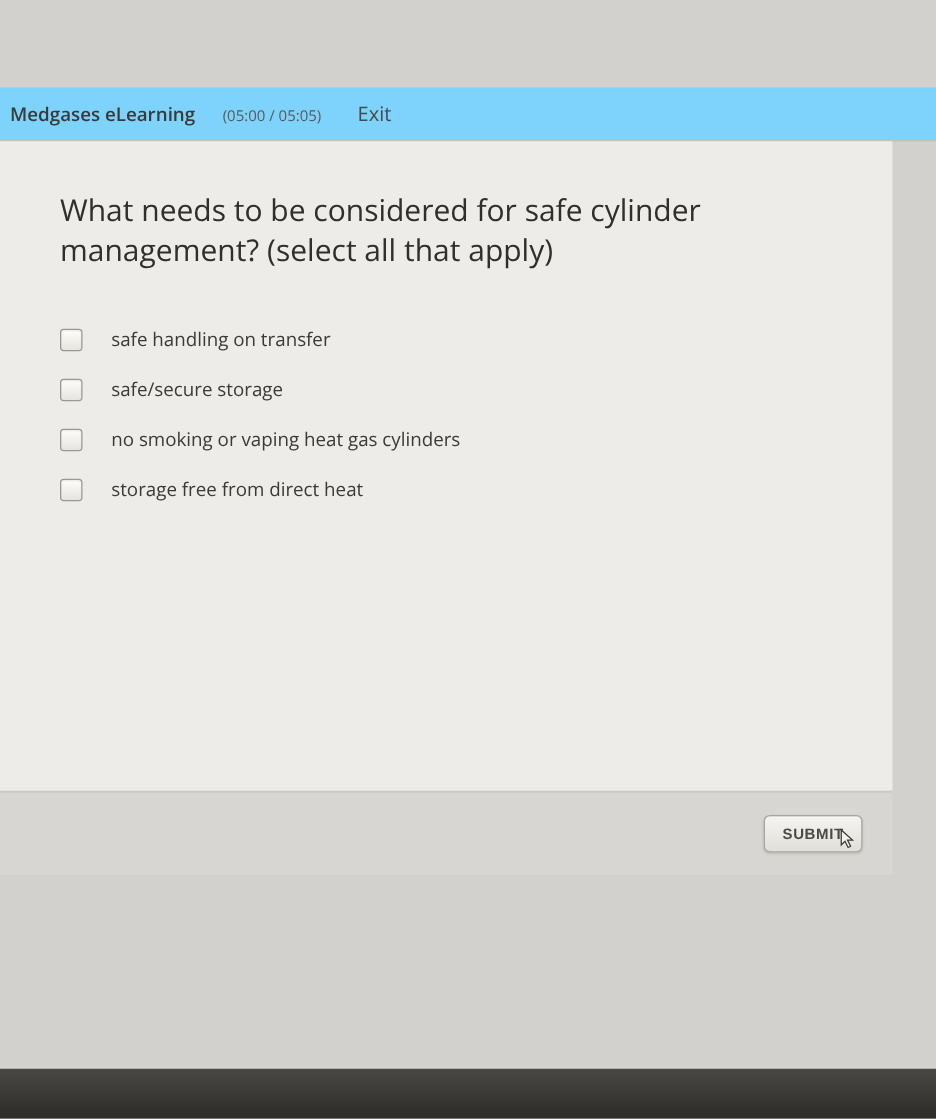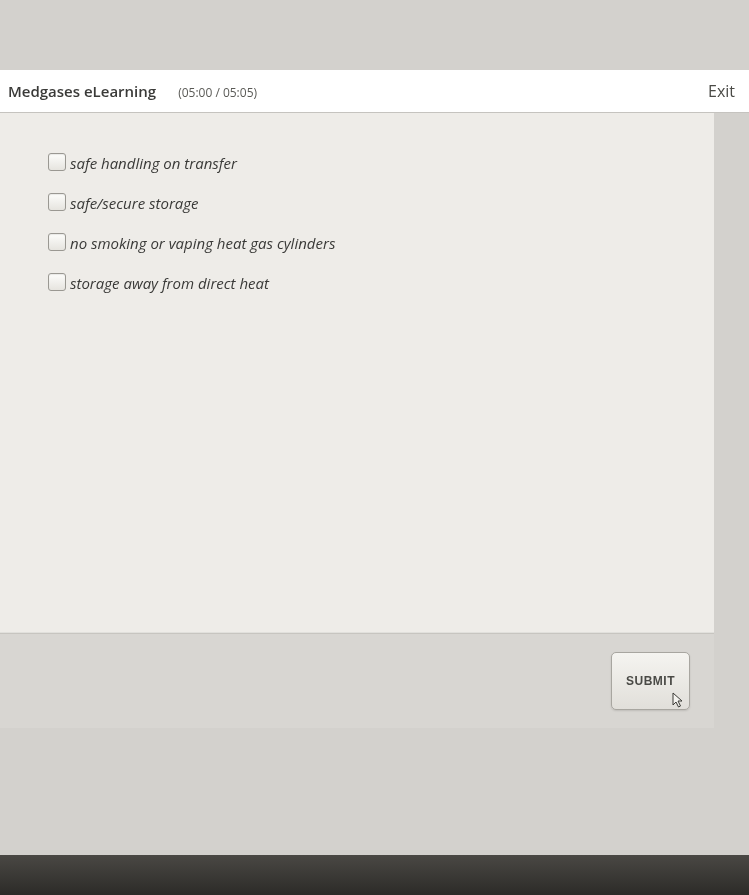--- a/index.html
+++ b/index.html
@@ -12,26 +12,27 @@
       background: #d3d1cd;
       width: 749px;
       height: 895px;
       overflow: hidden;
       position: relative;
     }
     .outer-wrap {
       padding-top: 70px;
     }
     .header-bar {
-      background: #ffffff;
+      background: #7dd3fc;
       padding: 10px 10px 10px 8px;
       display: flex;
       align-items: baseline;
-      justify-content: space-between;
+      justify-content: flex-start;
       border-bottom: 1px solid #c5c3bf;
+      gap: 29px;
     }
     .header-left {
       display: flex;
       align-items: baseline;
       gap: 6px;
     }
     .course-title {
       font-size: 15px;
       font-weight: 600;
       color: #3a3a38;
@@ -61,23 +62,23 @@
       line-height: 1.35;
       margin-bottom: 44px;
     }
     .options {
       display: flex;
       flex-direction: column;
       gap: 20px;
     }
     .option-row {
       display: flex;
-      gap: 4px;
+      align-items: center;
+      gap: 23px;
       cursor: pointer;
-      font-style: italic;
     }
     .checkbox {
       width: 18px;
       height: 18px;
       border: 1px solid #9a9892;
       border-radius: 3px;
       background: linear-gradient(#fdfdfb, #e6e4df);
       box-shadow: inset 0 1px 1px rgba(0,0,0,0.08);
       flex-shrink: 0;
     }
@@ -90,21 +91,21 @@
       margin: 0 35px 0 0;
       padding: 18px 24px;
       display: flex;
       justify-content: flex-end;
       border-top: 1px solid #c7c5c0;
     }
     .submit-btn {
       background: linear-gradient(#f5f4f0, #e1dfda);
       border: 1px solid #a8a6a0;
       border-radius: 5px;
-      padding: 21px 14px;
+      padding: 7px 14px;
       font-size: 12px;
       font-weight: 700;
       letter-spacing: 0.5px;
       color: #4a4a46;
       cursor: pointer;
       box-shadow: 0 1px 2px rgba(0,0,0,0.12);
       position: relative;
     }
     .cursor-icon {
       position: absolute;
@@ -129,37 +130,38 @@
 <div class="outer-wrap">
   <div class="header-bar">
     <div class="header-left">
       <span class="course-title">Medgases eLearning</span>
       <span class="course-time">(05:00 / 05:05)</span>
     </div>
     <span class="exit-link">Exit</span>
   </div>
 
   <div class="content-panel">
+    <div class="question-text">What needs to be considered for safe cylinder management?  (select all that apply)</div>
 
     <div class="options">
       <div class="option-row">
         <div class="checkbox"></div>
         <span class="option-label">safe handling on transfer</span>
       </div>
       <div class="option-row">
         <div class="checkbox"></div>
         <span class="option-label">safe/secure storage</span>
       </div>
       <div class="option-row">
         <div class="checkbox"></div>
         <span class="option-label">no smoking or vaping heat gas cylinders</span>
       </div>
       <div class="option-row">
         <div class="checkbox"></div>
-        <span class="option-label">storage away from direct heat</span>
+        <span class="option-label">storage free from direct heat</span>
       </div>
     </div>
   </div>
 
   <div class="footer-bar">
     <button class="submit-btn">
       <span>SUBMIT</span>
       <span class="cursor-icon">
         <svg width="16" height="20" viewBox="0 0 16 20">
           <path d="M2 2 L2 14 L5 11 L7.5 16 L9.5 15 L7 10 L11 10 Z" fill="#f4f3ef" stroke="#3a3a36" stroke-width="1"></path>

